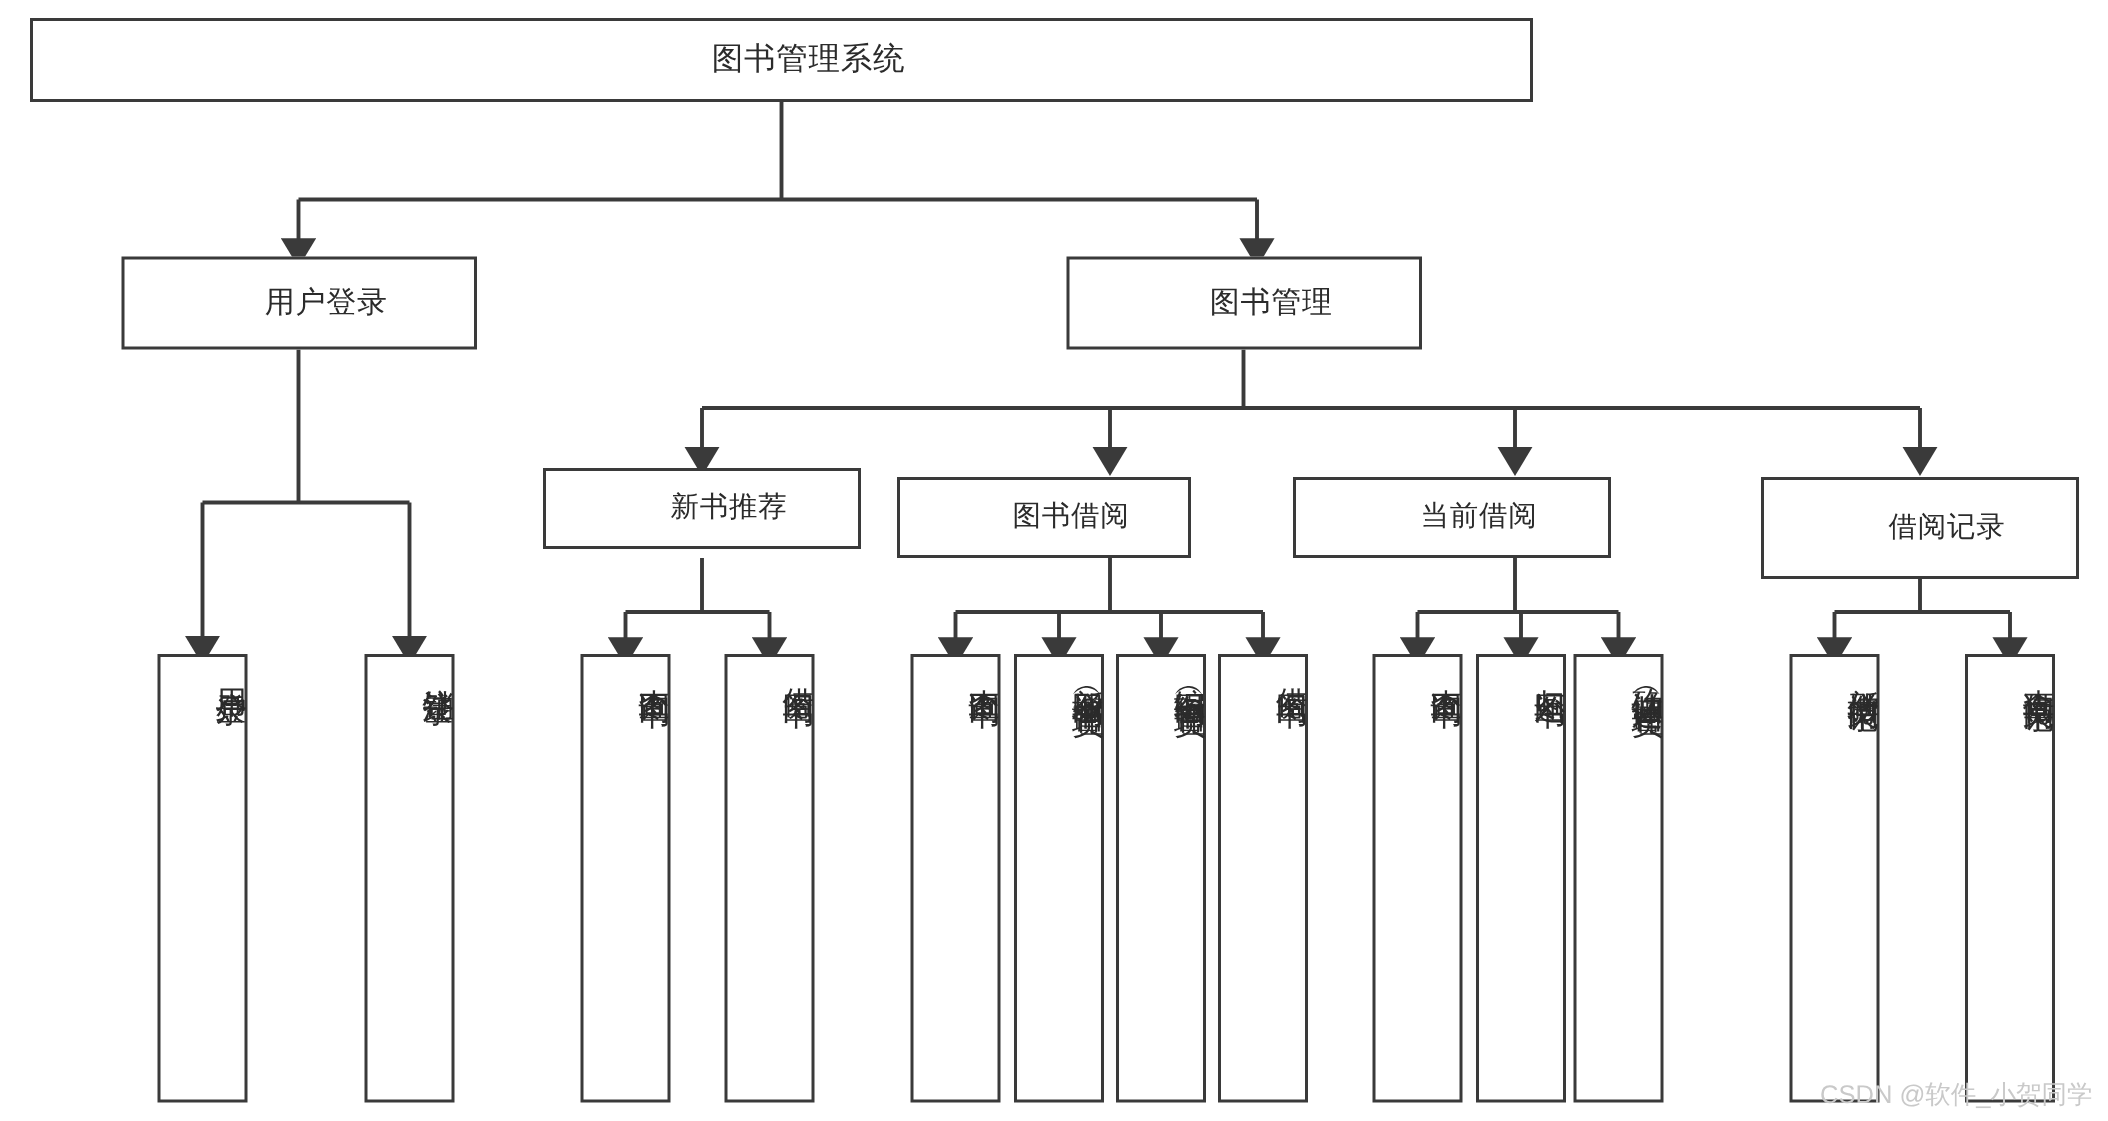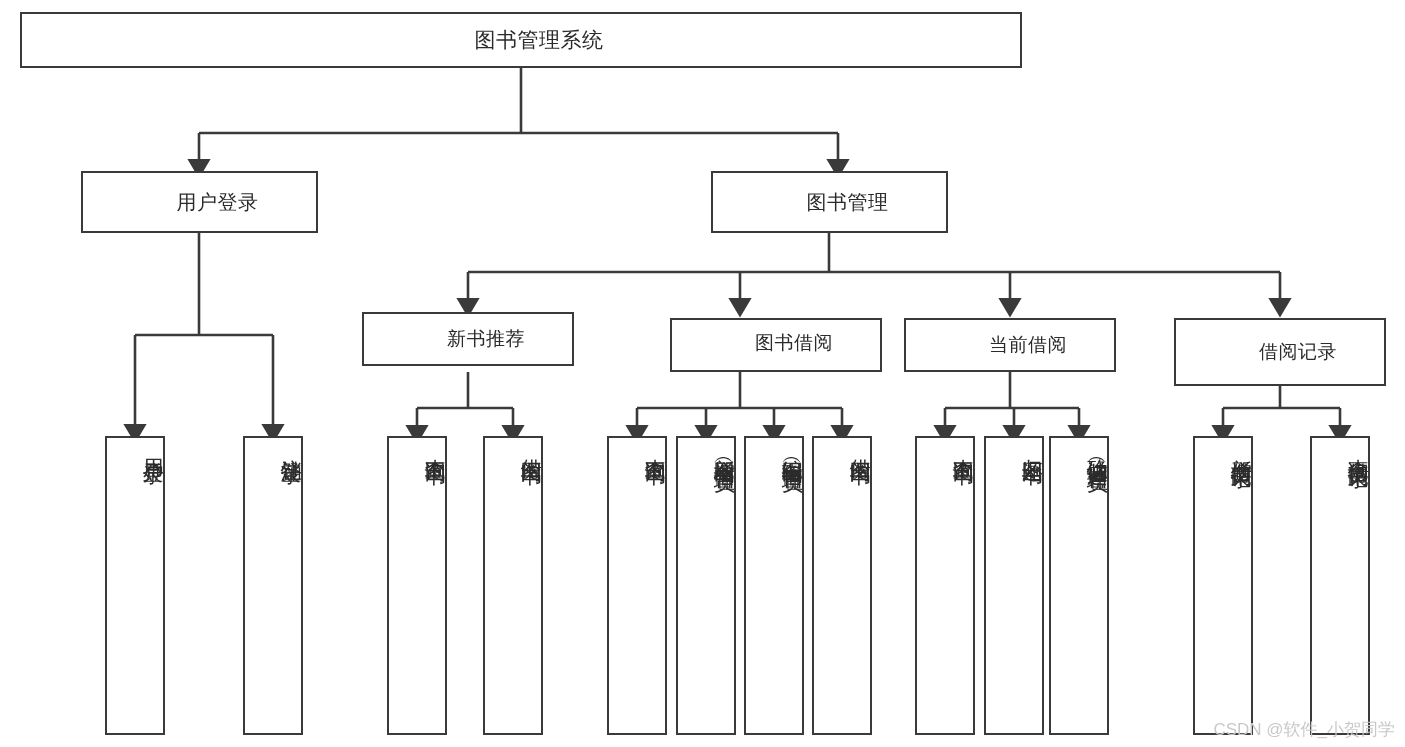--- a/index.html
+++ b/index.html
@@ -143,25 +143,25 @@
   </div>
 
   <div class="node level1-node" style="left:711px; top:171px; width:237px; height:62px;text-align:right;">
     <span class="node-label">图书管理</span>
   </div>
 
   <div class="node level2-node" style="left:362px; top:312px; width:212px; height:54px;">
     <span class="node-label">新书推荐</span>
   </div>
 
-  <div class="node level2-node" style="left:670px; top:318px; width:212px; height:54px;font-family:Liberation Mono, monospace;">
+  <div class="node level2-node" style="left:598px; top:318px; width:196px; height:54px;">
     <span class="node-label">图书借阅</span>
   </div>
 
-  <div class="node level2-node" style="left:904px; top:318px; width:212px; height:54px;">
+  <div class="node level2-node" style="left:862px; top:318px; width:212px; height:54px;">
     <span class="node-label">当前借阅</span>
   </div>
 
   <div class="node level2-node" style="left:1174px; top:318px; width:212px; height:68px;">
     <span class="node-label">借阅记录</span>
   </div>
 
   <div class="node leaf-node" style="left:105px; top:436px; width:60px; height:299px;">
     <span class="node-label">用户登录</span>
   </div>

